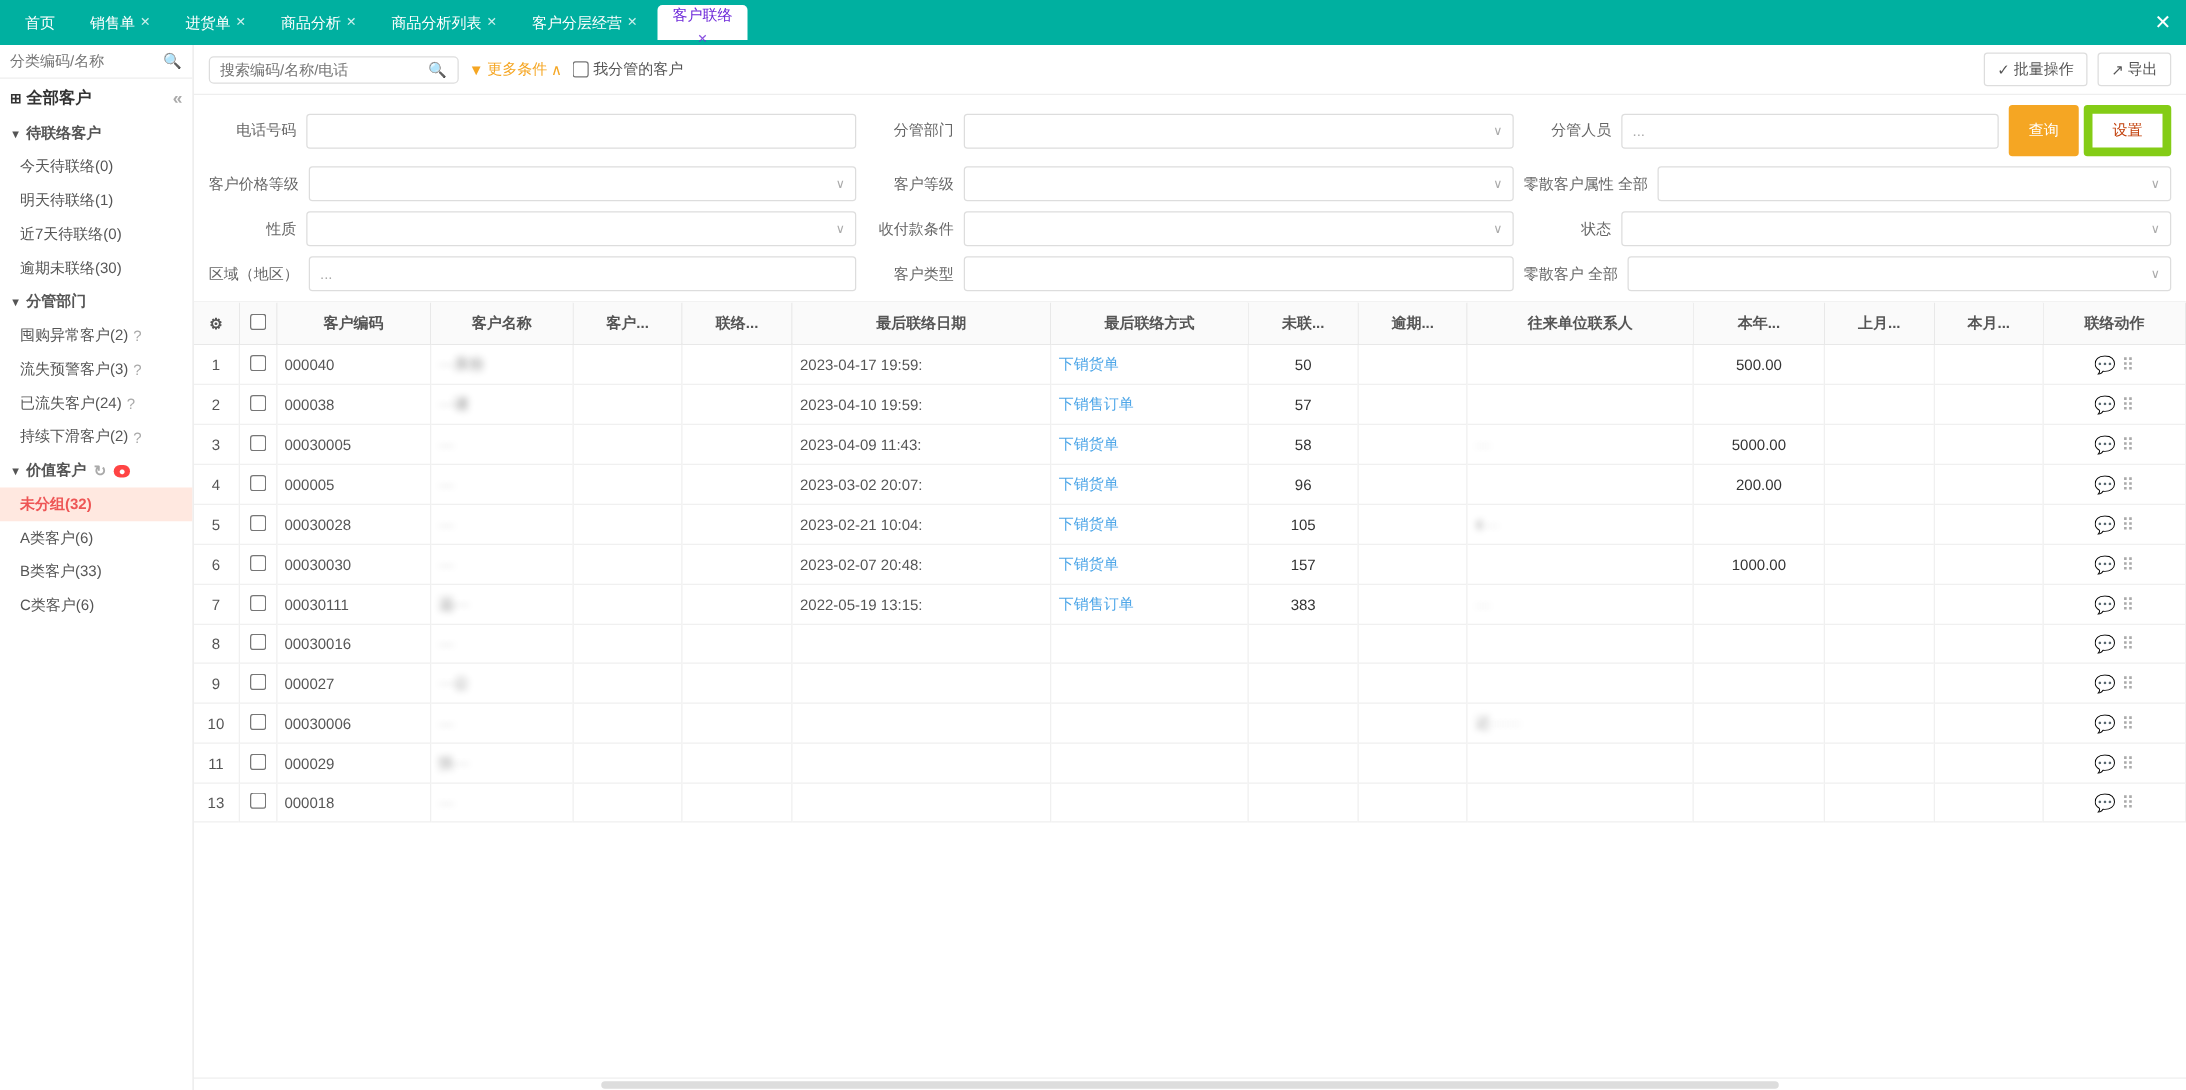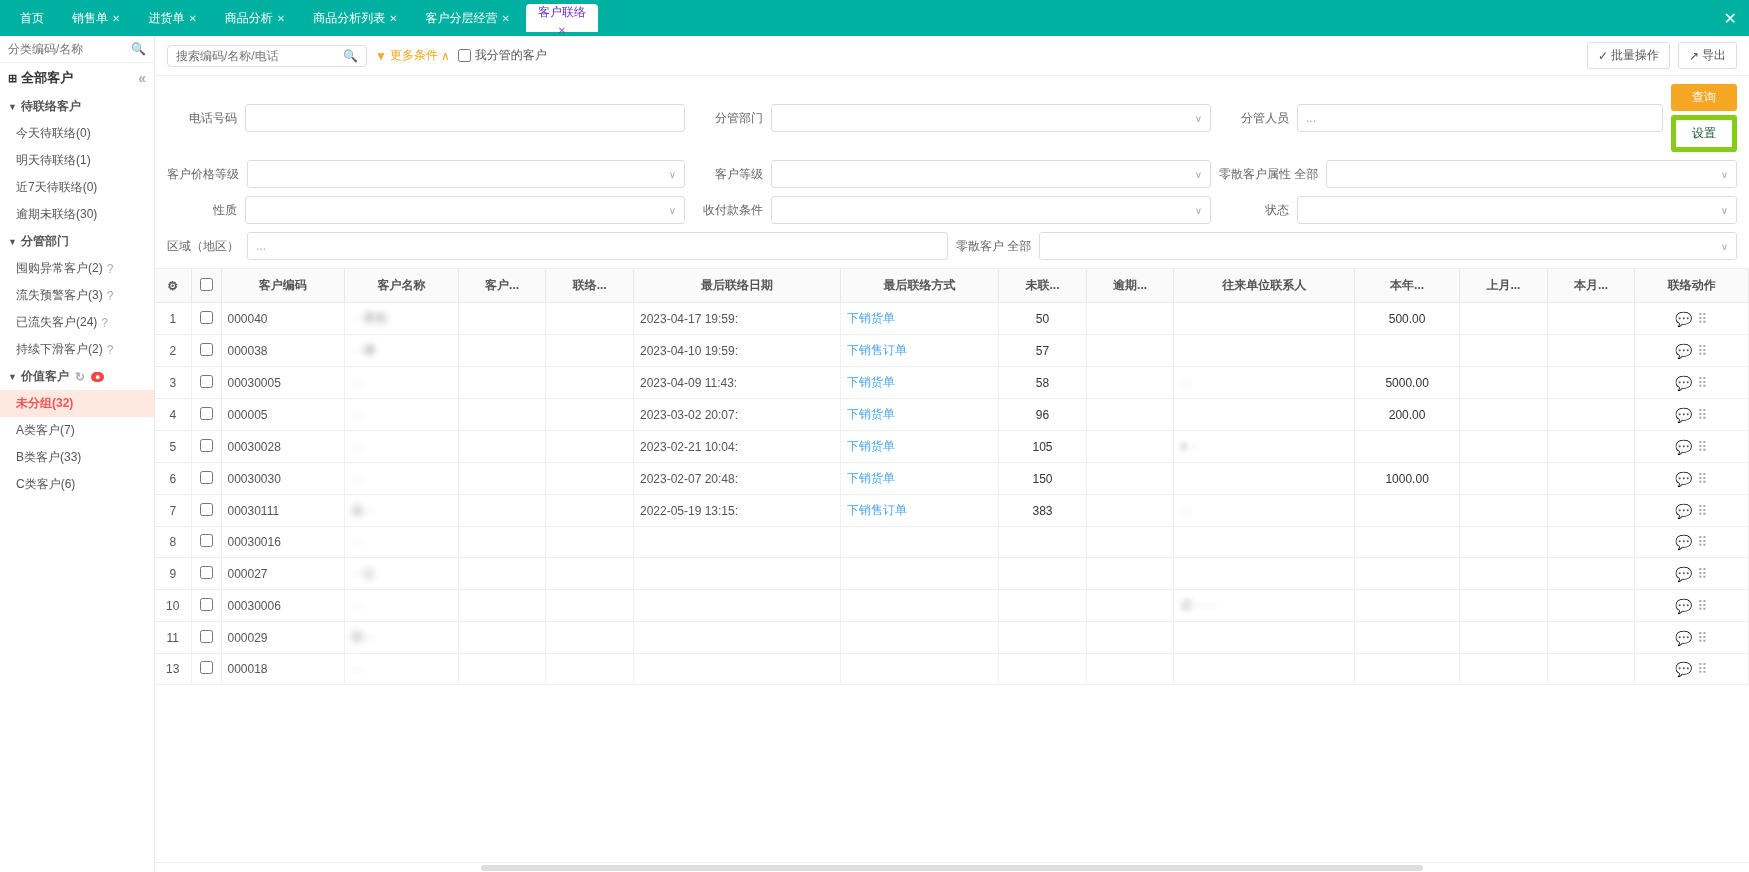--- a/index.html
+++ b/index.html
@@ -159,36 +159,36 @@
       font-size: 12px;
       display: flex;
       align-items: center;
       justify-content: space-between;
       cursor: pointer;
     }
     .filter-input .chevron { color: #aaa; font-size: 10px; }
     .filter-input .ellipsis { color: #aaa; }
     .filter-btn-group {
       display: flex;
-      flex-direction: column;
+      flex-direction: row;
       gap: 4px;
     }
     .btn-query {
       background: #f5a623;
       color: white;
       border: none;
       border-radius: 3px;
       padding: 5px 16px;
       cursor: pointer;
       font-size: 12px;
     }
     .btn-reset {
       background: white;
-      color: #14532d;
-      border: 5px solid #84cc16;
+      color: #c2410c;
+      border: 7px solid #84cc16;
       border-radius: 3px;
       padding: 5px 16px;
       cursor: pointer;
       font-size: 12px;
     }
 
     
     .table-container {
       flex: 1;
       overflow: auto;
@@ -341,21 +341,21 @@
     <div class="sidebar-group-label">
       <span style="font-size:9px;">▼</span>
       <span>价值客户</span>
       <span style="color:#aaa;margin-left:2px;">↻</span>
       <span style="background:#ff4444;color:white;border-radius:8px;padding:0 4px;font-size:9px;margin-left:2px;">●</span>
     </div>
     <div class="sidebar-item active">
       <span>未分组(32)</span>
     </div>
     <div class="sidebar-item">
-      <span>A类客户(7)</span>
+      <span>A类客户(6)</span>
     </div>
     <div class="sidebar-item">
       <span>B类客户(33)</span>
     </div>
     <div class="sidebar-item">
       <span>C类客户(6)</span>
     </div>
   </div>
 
   <div class="content-area">
@@ -458,20 +458,24 @@
           </div>
         </div>
       </div>
 
       <div class="filter-row">
         <div class="filter-field">
           <span class="filter-label">区域（地区）</span>
           <div class="filter-input">
             <span class="ellipsis">...</span>
           </div>
+        </div>
+        <div class="filter-field">
+          <span class="filter-label">客户类型</span>
+          <div class="filter-input"></div>
         </div>
         <div class="filter-field">
           <span class="filter-label">零散客户 全部</span>
           <div class="filter-input">
             <span></span>
               <span class="chevron">∨</span>
           </div>
         </div>
       </div>
     </div>
@@ -610,21 +614,21 @@
     </tr>
             <tr>
       <td class="td-center">6</td>
       <td class="checkbox-cell"><input type="checkbox" style=""></td>
       <td>00030030</td>
       <td><span style="color:transparent;text-shadow:0 0 6px #888;">···</span></td>
       <td></td>
       <td></td>
       <td>2023-02-07 20:48:</td>
       <td><a class="link-text">下销货单</a></td>
-      <td class="td-num">150</td>
+      <td class="td-num">157</td>
       <td></td>
       <td></td>
       <td class="td-num">1000.00</td>
       <td></td>
       <td></td>
       <td>
         <div class="action-icons">
           <span class="action-icon" title="联络">💬</span>
           <span class="action-icon" title="更多">⠿</span>
         </div>

